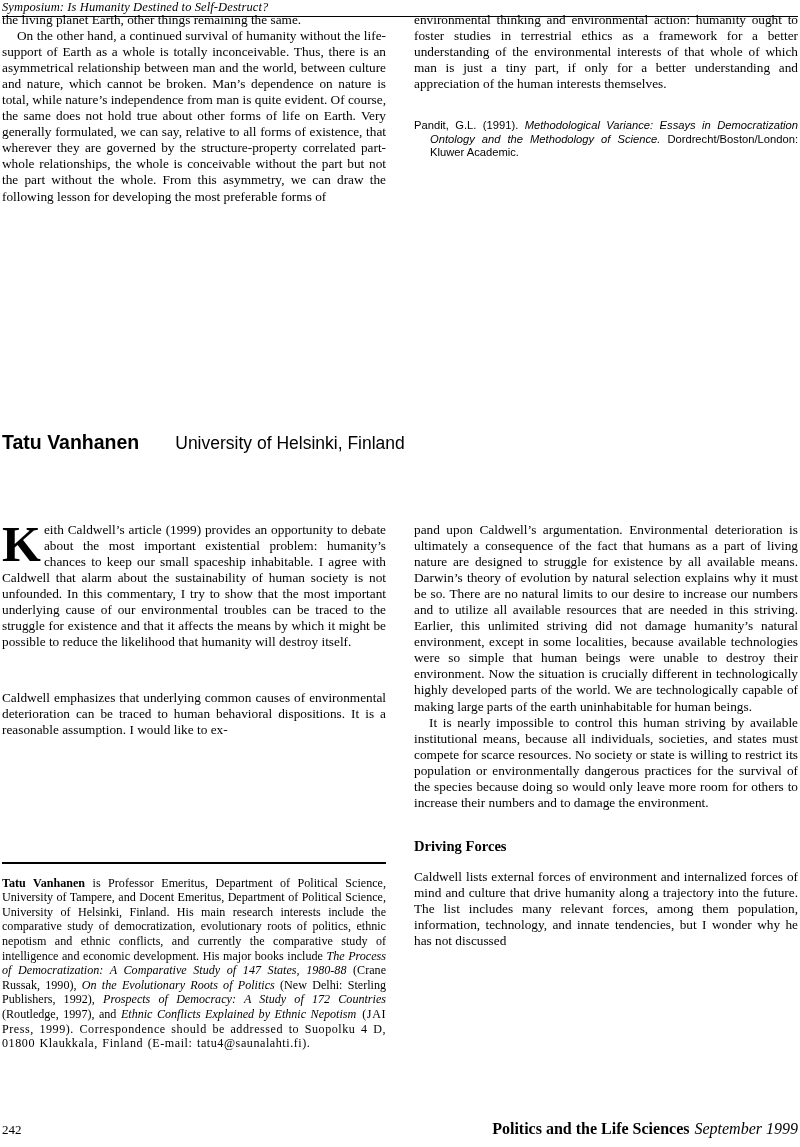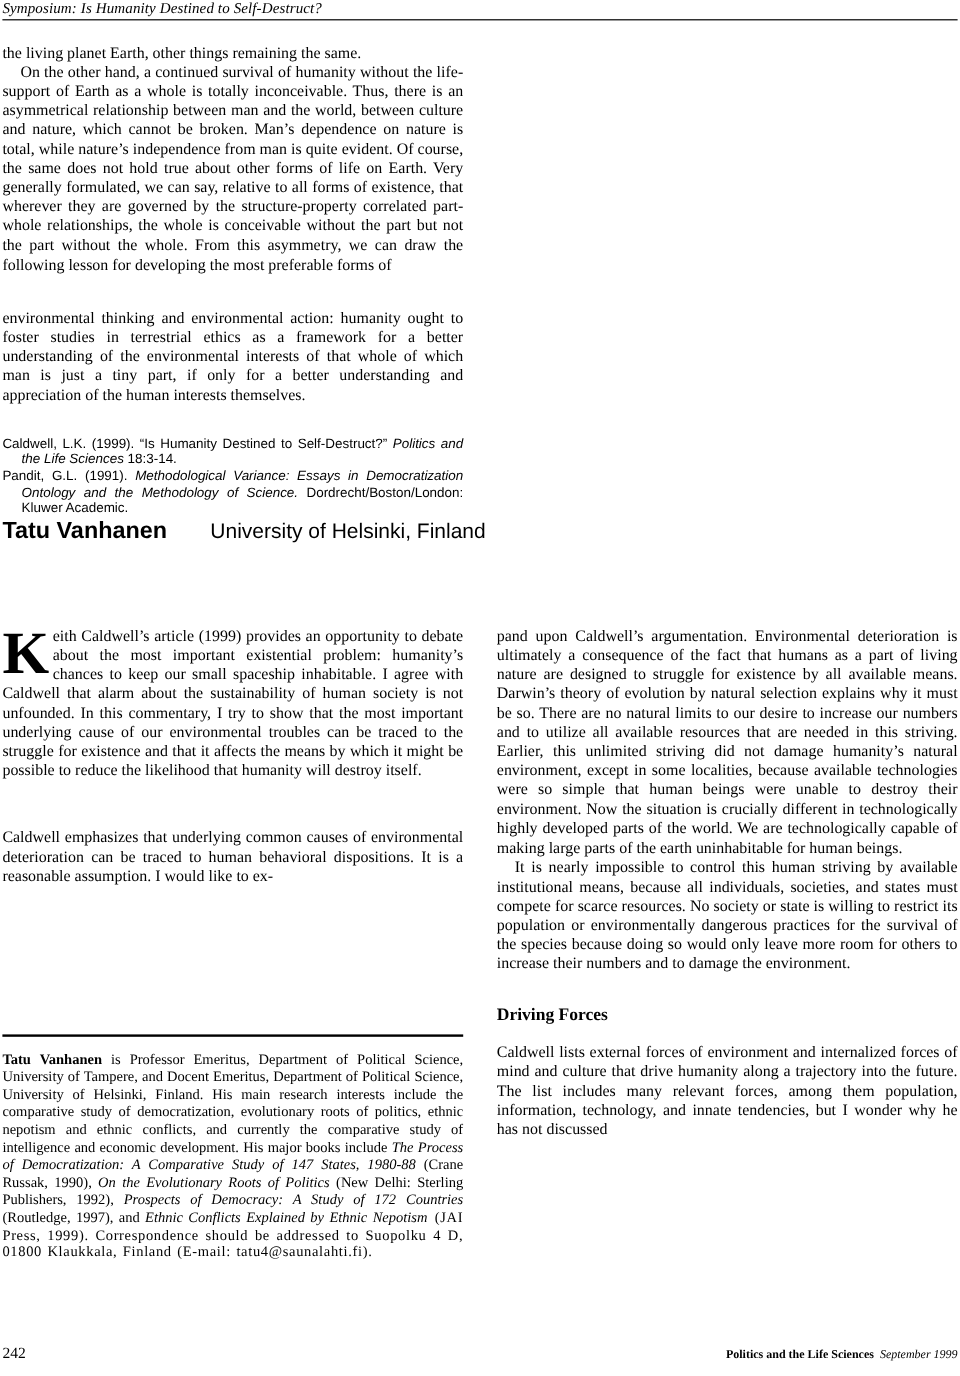--- a/index.html
+++ b/index.html
@@ -49,21 +49,21 @@
     position: absolute;
     left: 2px;
     width: 796px;
     display: flex;
     gap: 28px;
   }
   .col {
     width: 384px;
   }
 
-  #upper { top: 36px; flex-direction: column; }
+  #upper { top: 12px; }
 
   p.body {
     margin: 0;
     font-family: "Liberation Serif", serif;
     font-size: 13.3px;
     line-height: 16.05px;
     text-align: justify;
     text-justify: inter-word;
     hyphens: none;
   }
@@ -182,21 +182,21 @@
     width: 796px;
     display: flex;
     justify-content: space-between;
     align-items: baseline;
     font-family: "Liberation Serif", serif;
   }
   .folio {
     font-size: 13px;
   }
   .footer-right {
-    font-size: 10px;
+    font-size: 16px;
     white-space: nowrap;
   }
   .footer-right .jrnl {
     font-weight: bold;
   }
   .footer-right .issue {
     font-style: italic;
     margin-left: 5px;
   }
 </style>
@@ -214,21 +214,20 @@
       <p class="body">the living planet Earth, other things remaining the same.</p>
       <p class="body indent">On the other hand, a continued survival of humanity without the life-support of Earth as a whole is totally inconceivable. Thus, there is an asymmetrical relationship between man and the world, between culture and nature, which cannot be broken. Man’s dependence on nature is total, while nature’s independence from man is quite evident. Of course, the same does not hold true about other forms of life on Earth. Very generally formulated, we can say, relative to all forms of existence, that wherever they are governed by the structure-property correlated part-whole relationships, the whole is conceivable without the part but not the part without the whole. From this asymmetry, we can draw the following lesson for developing the most preferable forms of</p>
     </div>
 
     <div class="col">
       <p class="body">environmental thinking and environmental action: humanity ought to foster studies in terrestrial ethics as a framework for a better understanding of the environmental interests of that whole of which man is just a tiny part, if only for a better understanding and appreciation of the human interests themselves.</p>
 
       <div class="ref-spacer"></div>
 
 
-      <p class="ref-entry"><span>Caldwell, L.K. (1999). “Is Humanity Destined to Self-Destruct?” </span><i>Politics and the Life Sciences</i><span> 18:3-14.</span></p>
 
       <p class="ref-entry"><span>Pandit, G.L. (1991). </span><i>Methodological Variance: Essays in Democratization Ontology and the Methodology of Science.</i><span> Dordrecht/Boston/London: Kluwer Academic.</span></p>
     </div>
   </div>
 
   <div class="byline">
     <span class="author">Tatu Vanhanen</span><span class="affil">University of Helsinki, Finland</span>
   </div>
 
   <div class="cols" id="lower">

